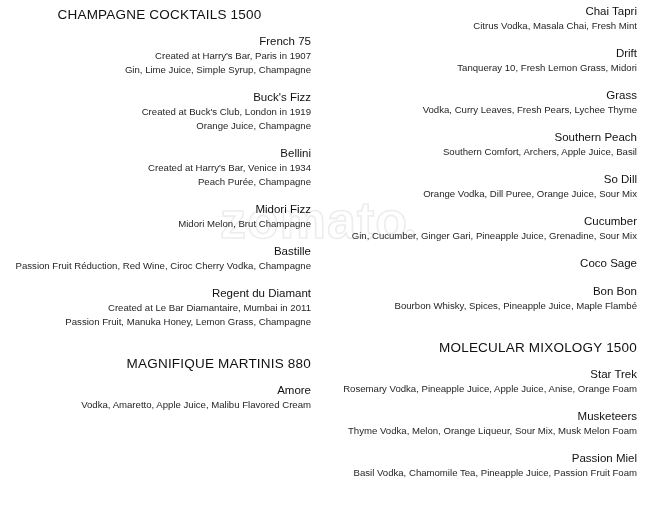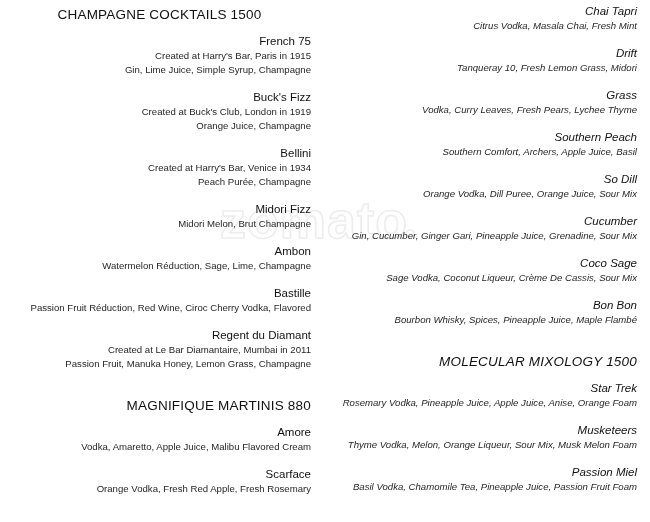--- a/index.html
+++ b/index.html
@@ -67,21 +67,20 @@
     box-sizing: border-box;
     display: flex;
     flex-direction: column;
   }
 
   .col-left {
     padding: 4px 14px 0 8px;
   }
   .col-right {
     padding: 4px 13px 10px 8px;
-    font-style: italic;
   }
 
   .section-header {
     text-align: center;
     font-size: 13.5px;
     font-weight: normal;
     letter-spacing: 0.2px;
     color: #111111;
     margin: 0;
     padding: 0;
@@ -144,68 +143,60 @@
   </div>
 
   <div class="columns">
 
     <div class="column col-left">
 
       <h1 class="section-header first">CHAMPAGNE COCKTAILS 1500</h1>
 
       <div class="item">
         <span class="item-name">French 75</span>
-        <span class="item-origin">Created at Harry's Bar, Paris in 1915</span>
+        <span class="item-origin">Created at Harry's Bar, Paris in 1907</span>
         <span class="item-desc">Gin, Lime Juice, Simple Syrup, Champagne</span>
       </div>
 
       <div class="item">
         <span class="item-name">Buck's Fizz</span>
         <span class="item-origin">Created at Buck's Club, London in 1919</span>
         <span class="item-desc">Orange Juice, Champagne</span>
       </div>
 
       <div class="item">
         <span class="item-name">Bellini</span>
         <span class="item-origin">Created at Harry's Bar, Venice in 1934</span>
         <span class="item-desc">Peach Purée, Champagne</span>
       </div>
 
       <div class="item">
         <span class="item-name">Midori Fizz</span>
         <span class="item-desc">Midori Melon, Brut Champagne</span>
       </div>
 
-      <div class="item">
-        <span class="item-name">Ambon</span>
-        <span class="item-desc">Watermelon Réduction, Sage, Lime, Champagne</span>
-      </div>
 
       <div class="item">
         <span class="item-name">Bastille</span>
-        <span class="item-desc">Passion Fruit Réduction, Red Wine, Ciroc Cherry Vodka, Flavored</span>
+        <span class="item-desc">Passion Fruit Réduction, Red Wine, Ciroc Cherry Vodka, Champagne</span>
       </div>
 
       <div class="item">
         <span class="item-name">Regent du Diamant</span>
         <span class="item-origin">Created at Le Bar Diamantaire, Mumbai in 2011</span>
         <span class="item-desc">Passion Fruit, Manuka Honey, Lemon Grass, Champagne</span>
       </div>
 
       <h1 class="section-header mid">MAGNIFIQUE MARTINIS 880</h1>
 
       <div class="item">
         <span class="item-name">Amore</span>
         <span class="item-desc">Vodka, Amaretto, Apple Juice, Malibu Flavored Cream</span>
       </div>
 
-      <div class="item">
-        <span class="item-name">Scarface</span>
-        <span class="item-desc">Orange Vodka, Fresh Red Apple, Fresh Rosemary</span>
-      </div>
 
     </div>
 
     <div class="column col-right">
 
       <div class="item">
         <span class="item-name">Chai Tapri</span>
         <span class="item-desc">Citrus Vodka, Masala Chai, Fresh Mint</span>
       </div>
 
@@ -229,21 +220,20 @@
         <span class="item-desc">Orange Vodka, Dill Puree, Orange Juice, Sour Mix</span>
       </div>
 
       <div class="item">
         <span class="item-name">Cucumber</span>
         <span class="item-desc">Gin, Cucumber, Ginger Gari, Pineapple Juice, Grenadine, Sour Mix</span>
       </div>
 
       <div class="item">
         <span class="item-name">Coco Sage</span>
-        <span class="item-desc">Sage Vodka, Coconut Liqueur, Crème De Cassis, Sour Mix</span>
       </div>
 
       <div class="item">
         <span class="item-name">Bon Bon</span>
         <span class="item-desc">Bourbon Whisky, Spices, Pineapple Juice, Maple Flambé</span>
       </div>
 
       <h1 class="section-header mid">MOLECULAR MIXOLOGY 1500</h1>
 
       <div class="item">

